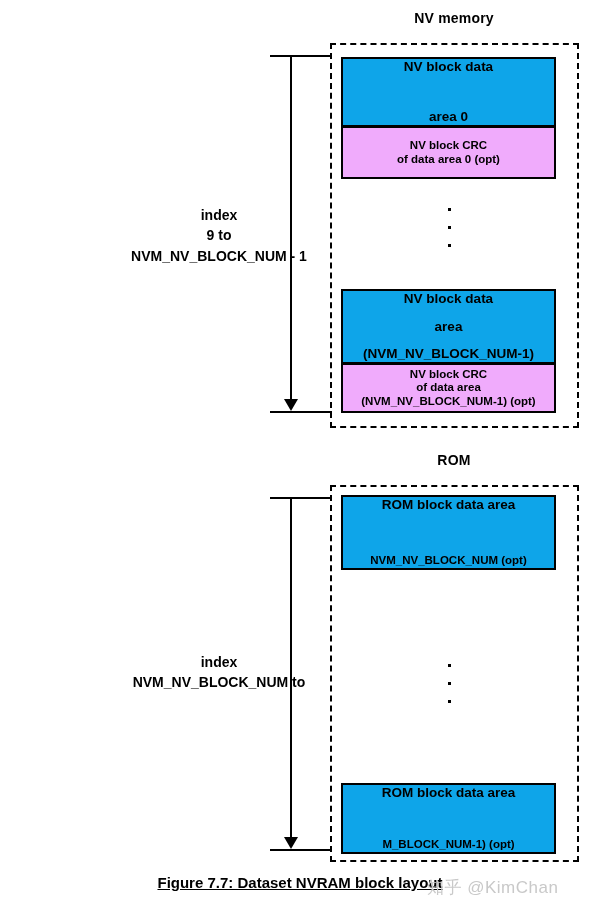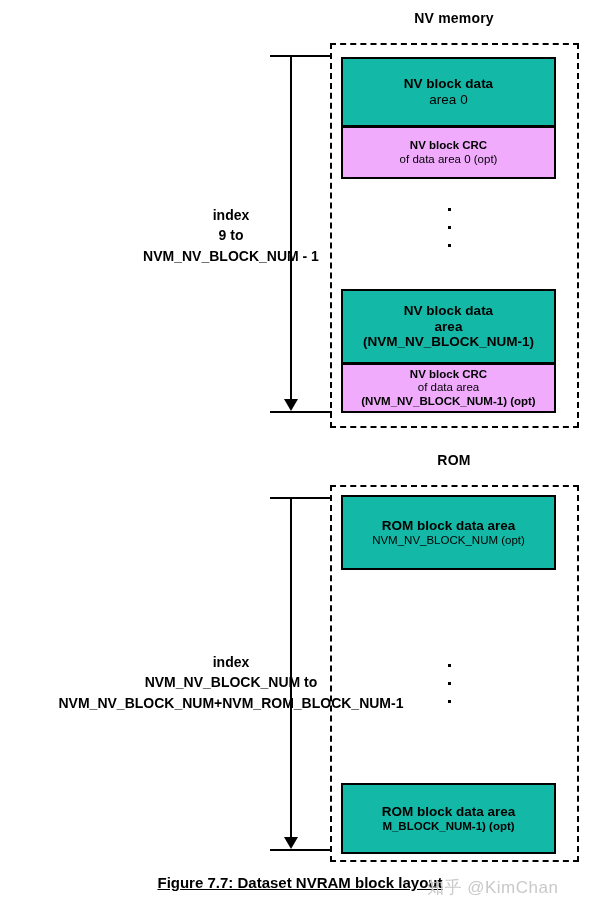--- a/index.html
+++ b/index.html
@@ -52,32 +52,33 @@
     border: 2px solid #000000;
     display: flex;
     flex-direction: column;
     align-items: center;
     justify-content: center;
     text-align: center;
     line-height: 1.18;
     overflow: hidden;
   }
   .block.data {
-    background: #14b8a6;
+    background: #0ea5e9;
+    justify-content: space-between;
   }
   .block.crc {
     background: #f0abfc;
   }
   .block .l1 {
     font-weight: bold;
     font-size: 13.5px;
     white-space: nowrap;
   }
   .block .l2 {
-    font-weight: normal;
+    font-weight: bold;
     font-size: 13.5px;
     white-space: nowrap;
   }
   .block .l3 {
     font-weight: bold;
     font-size: 13.5px;
     white-space: nowrap;
   }
   .block.crc .l1,
   .block.crc .l2,
@@ -152,21 +153,20 @@
   #rom-bracket .head        { top: 340px; }
 
   
   .index-label {
     position: absolute;
     text-align: center;
     font-weight: bold;
     font-size: 14px;
     line-height: 1.45;
     white-space: nowrap;
-    padding-left: 12px;
   }
   #nv-index  { left: 0px;  top: 205px; width: 438px; }
   #rom-index { left: 0px;  top: 652px; width: 438px; }
 
   
   #figure-caption {
     position: absolute;
     left: 0;
     top: 874px;
     width: 600px;
@@ -248,21 +248,20 @@
   <div class="bracket" id="rom-bracket">
     <div class="tick-top"></div>
     <div class="shaft"></div>
     <div class="head"></div>
     <div class="tick-bottom"></div>
   </div>
 
   <div class="index-label" id="rom-index">
     <div>index</div>
     <div>NVM_NV_BLOCK_NUM to</div>
-    <div>NVM_NV_BLOCK_NUM+NVM_ROM_BLOCK_NUM-1</div>
   </div>
 
   <div class="block data sub" id="rom-block-0">
     <div class="l1">ROM block data area</div>
     <div class="l2">NVM_NV_BLOCK_NUM (opt)</div>
   </div>
 
   <div class="ellipsis" id="rom-ellipsis">
     <div class="dot"></div>
     <div class="dot"></div>

